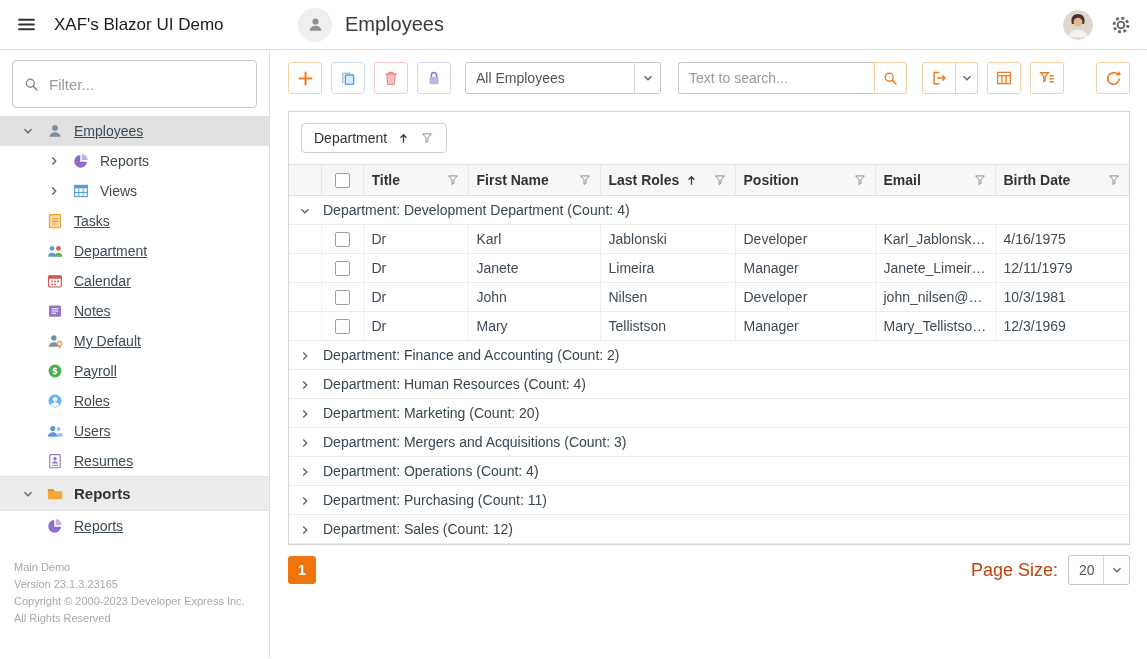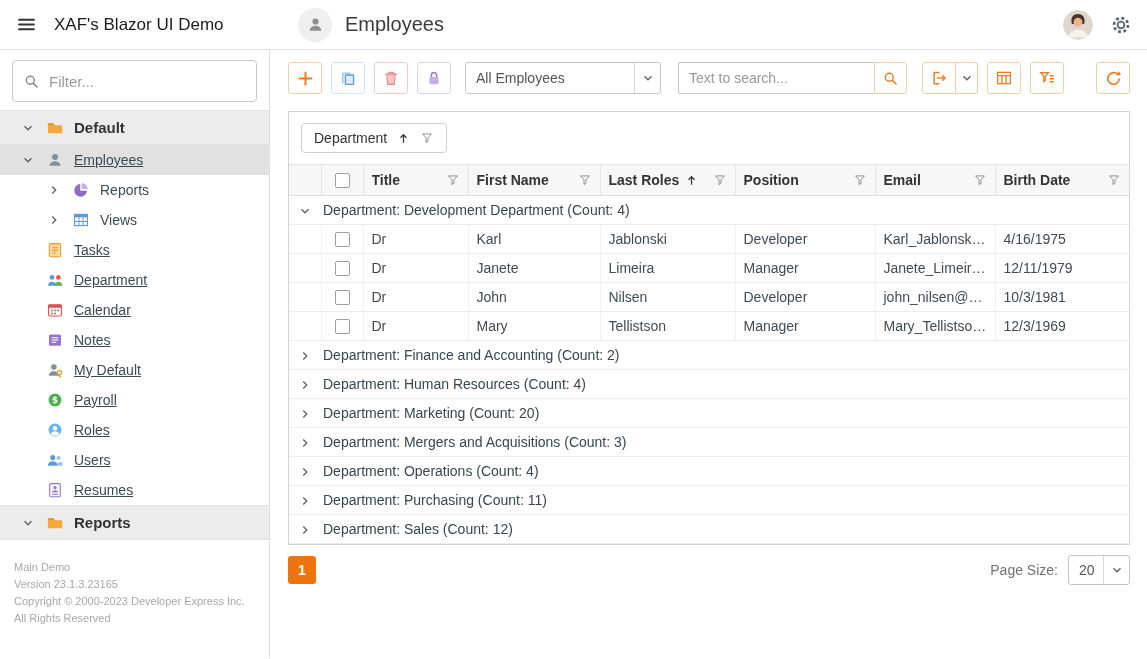--- a/index.html
+++ b/index.html
@@ -15,21 +15,21 @@
   .app-title{font-weight:normal;font-size:17px;color:#1c1c1c;white-space:nowrap}
   .topbar-main{flex:1;display:flex;align-items:center;gap:13px;padding-left:28px;min-width:0}
   .circle-badge{width:34px;height:34px;border-radius:50%;background:#efefef;display:flex;align-items:center;justify-content:center}
   .page-title{font-size:20px;font-weight:normal;color:#3a3a3a}
   .topbar-right{display:flex;align-items:center;gap:17px;padding-right:15px}
   .avatar{width:30px;height:30px;border-radius:50%;overflow:hidden}
 
   
   .shell{display:flex;height:608px}
   .sidebar{width:270px;flex:0 0 auto;border-right:1px solid #dedede;display:flex;flex-direction:column;background:#fff}
-  .filter-box{margin:10px 12px 8px;height:42px;border:1px solid #c8c8c8;border-radius:4px;display:flex;align-items:center;gap:9px;padding:0 10px;background:#fff}
+  .filter-box{margin:10px 12px 8px;height:48px;border:1px solid #c8c8c8;border-radius:4px;display:flex;align-items:center;gap:9px;padding:0 10px;background:#fff}
   .filter-box input{border:none;outline:none;flex:1;font:15px "Liberation Sans","DejaVu Sans",sans-serif;color:#333;background:transparent}
   .filter-box input::placeholder{color:#9a9a9a}
   .nav{flex:1;overflow:hidden;user-select:none}
   .nav-group{height:35px;display:flex;align-items:center;gap:10px;padding-left:20px;background:#ececec;border-top:1px solid #e2e2e2;border-bottom:1px solid #e2e2e2}
   .group-lbl{font-weight:bold;font-size:15px;color:#333}
   .nav-item{height:30px;display:flex;align-items:center;gap:10px;padding-left:20px}
   .nav-item.lvl2{padding-left:46px}
   .nav-item.selected{background:#e1e1e1}
   .chev{width:16px;display:flex;justify-content:center;flex:0 0 auto}
   .ic{width:18px;height:18px;display:flex;align-items:center;justify-content:center;flex:0 0 auto}
@@ -75,21 +75,21 @@
   .group-label{color:#37474f;padding-left:2px}
   .expand-cell{text-align:center;padding:0 4px}
   .gchev{display:inline-flex;vertical-align:middle}
   .checkbox{width:15px;height:15px;border:1px solid #9e9e9e;border-radius:2px;background:#fff;display:inline-block;vertical-align:middle}
   .cb-cell,.cb-th{text-align:center}
 
   
   .pager{display:flex;align-items:center;margin-top:10px}
   .page-btn{width:28px;height:28px;background:#ee7410;color:#fff;border:none;border-radius:3px;font-size:14px;font-weight:bold;font-family:inherit}
   .pager-right{margin-left:auto;display:flex;align-items:center;gap:10px}
-  .ps-label{color:#737373;font-size:14px}
+  .ps-label{color:#c2410c;font-size:18px}
   .combo.small{height:30px;width:62px}
 </style>
 </head>
 <body>
 
 <div class="app" data-interactable="false">
 
   <header class="topbar" data-interactable="false">
     <div class="topbar-left" data-interactable="false">
       <button class="iconbtn" data-interactable="true">
@@ -138,34 +138,20 @@
       <div class="filter-box" data-interactable="false">
         <span data-interactable="false">
             <svg viewBox="0 0 24 24" width="17" height="17">
               <circle cx="10.3" cy="10.3" r="5.6" fill="none" stroke="#8a8a8a" stroke-width="2"></circle>
               <path d="M14.7 14.7 19.8 19.8" stroke="#8a8a8a" stroke-width="2.2" stroke-linecap="round"></path>
             </svg>
           </span>
         <input data-interactable="true" placeholder="Filter..." style="">
       </div>
       <nav class="nav" id="nav" data-interactable="false">
-          <div class="nav-group" data-interactable="true">
-            <span class="chev" data-interactable="true">
-              <svg viewBox="0 0 24 24" width="12" height="12">
-                <polyline points="5 8.5 12 15.5 19 8.5" fill="none" stroke="#5f5f5f" stroke-width="2.6"></polyline>
-              </svg>
-            </span>
-            <span class="ic" data-interactable="false">
-              <svg viewBox="0 0 24 24" width="18" height="18">
-                <path d="M2.5 5.8h7.3l1.8 2.4h10V19h-19z" fill="#f5a93c"></path>
-                <path d="M2.5 5.8h7.3l1.8 2.4H2.5z" fill="#e0922b"></path>
-              </svg>
-            </span>
-            <span class="group-lbl" data-interactable="false">Default</span>
-          </div>
           <div class="nav-item lvl1 selected" data-interactable="true">
             <span class="chev" data-interactable="true">
               <svg viewBox="0 0 24 24" width="12" height="12">
                 <polyline points="5 8.5 12 15.5 19 8.5" fill="none" stroke="#5f5f5f" stroke-width="2.6"></polyline>
               </svg>
             </span>
             <span class="ic" data-interactable="false">
               <svg viewBox="0 0 24 24" width="18" height="18">
                 <circle cx="12" cy="8" r="3.9" fill="#7e90a0"></circle>
                 <path d="M4.5 19.8c.6-4 3.7-6.1 7.5-6.1s6.9 2.1 7.5 6.1z" fill="#7e90a0"></path>

